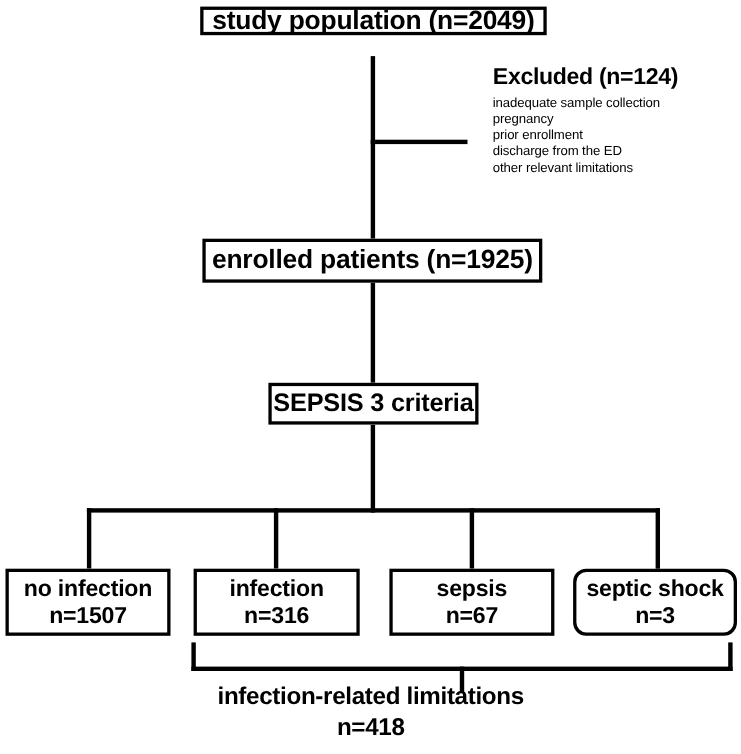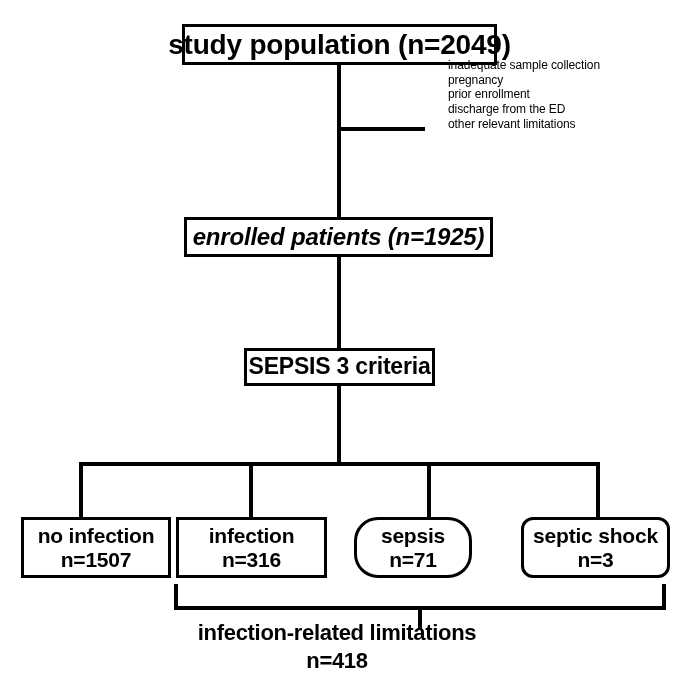--- a/index.html
+++ b/index.html
@@ -23,27 +23,27 @@
     align-items:center;
     justify-content:center;
     text-align:center;
     font-weight:bold;
     line-height:1.12;
     letter-spacing:-0.2px;
     z-index:3;
   }
   .box .l1,.box .l2{display:block;white-space:nowrap;}
 
-  #box-study{left:182px;top:24px;width:315px;height:41px;font-size:28px;}
-  #box-enrolled{left:184px;top:217px;width:309px;height:40px;font-size:24px;font-style:italic;}
+  #box-study{left:182px;top:6px;width:315px;height:26px;font-size:24px;}
+  #box-enrolled{left:184px;top:217px;width:309px;height:40px;font-size:24px;}
   #box-sepsis3{left:244px;top:348px;width:191px;height:38px;font-size:23px;}
 
-  #box-noinf{left:5px;top:517px;width:150px;height:61px;font-size:21px;margin-left:16px;}
+  #box-noinf{left:5px;top:517px;width:150px;height:61px;font-size:21px;}
   #box-inf{left:176px;top:517px;width:151px;height:61px;font-size:21px;}
-  #box-sepsis{left:354px;top:517px;width:118px;height:61px;font-size:21px;border-radius:24px;}
+  #box-sepsis{left:354px;top:517px;width:150px;height:61px;font-size:21px;}
   #box-shock{left:521px;top:517px;width:149px;height:61px;font-size:21px;border-radius:12px;}
 
   
   .ln{position:absolute;background:#000;z-index:1;}
   .v{width:4px;}
   .h{height:4px;}
 
   
   #ln-trunk1{left:337px;top:51px;height:166px;}
   
@@ -128,29 +128,30 @@
     <span class="l2">n=1507</span>
   </div>
 
   <div class="box" id="box-inf">
     <span class="l1">infection</span>
     <span class="l2">n=316</span>
   </div>
 
   <div class="box" id="box-sepsis">
     <span class="l1">sepsis</span>
-    <span class="l2">n=71</span>
+    <span class="l2">n=67</span>
   </div>
 
   <div class="box" id="box-shock">
     <span class="l1">septic shock</span>
     <span class="l2">n=3</span>
   </div>
 
   <div id="excluded-block">
+    <div id="excluded-title">Excluded (n=124)</div>
     <div id="excluded-list">
       <span class="li">inadequate sample collection</span>
       <span class="li">pregnancy</span>
       <span class="li">prior enrollment</span>
       <span class="li">discharge from the ED</span>
       <span class="li">other relevant limitations</span>
     </div>
   </div>
 
   <div id="bottom-label">

